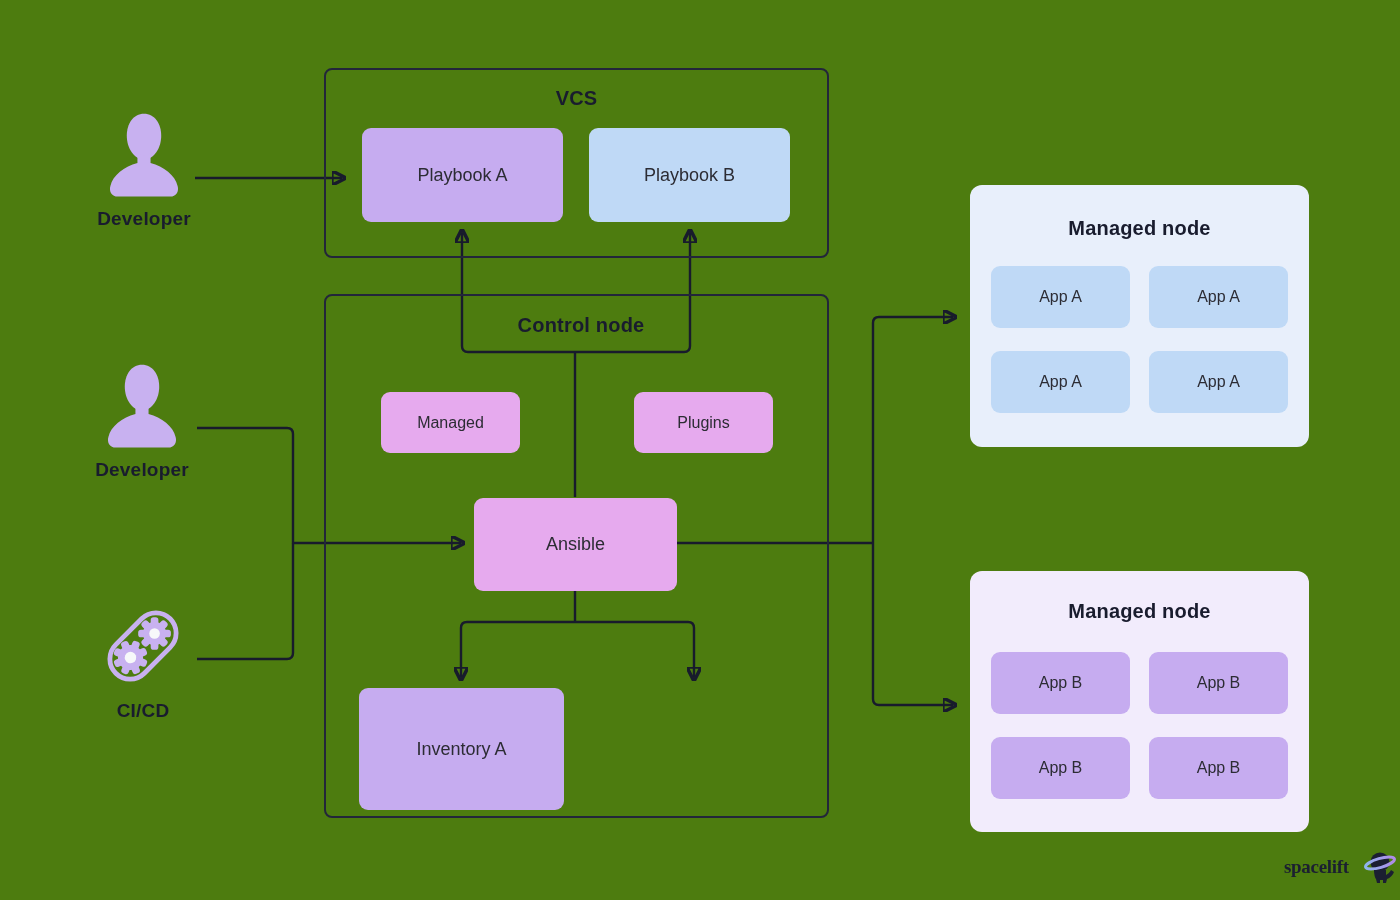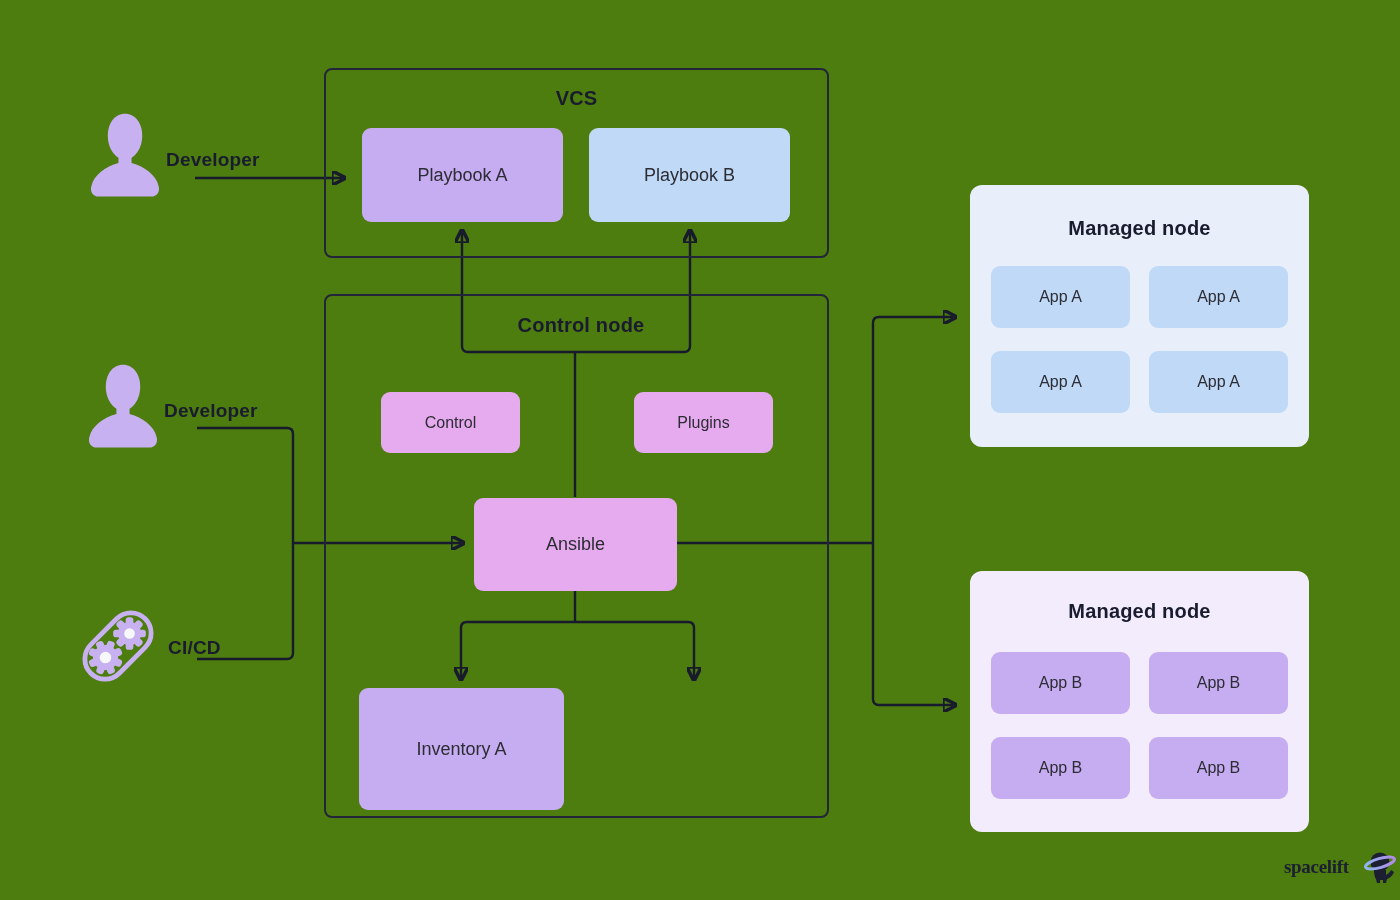--- a/index.html
+++ b/index.html
@@ -49,21 +49,21 @@
   .fill-pink{background:#e6aaee;}
   .panel{
     position:absolute;
     border-radius:12px;
     box-sizing:border-box;
   }
   .panel-blue{background:#e8effb;}
   .panel-purple{background:#f2ecfc;}
   .actor{
     position:absolute;
-    display:flex;align-items:center;
+    display:flex;flex-direction:column;align-items:center;
   }
   .actor-label{
     font-weight:bold;
     font-size:19px;
     color:#191c2e;
     letter-spacing:.2px;
   }
   .logo{
     position:absolute;
     display:flex;align-items:center;gap:14px;font-family:Liberation Serif, serif;
@@ -105,21 +105,21 @@
     <path d="M 873 543 V 699 Q 873 705 879 705 H 953" marker-end="url(#arrow)"></path>
   </svg>
 
   <div class="outline-box" style="left:324px;top:68px;width:505px;height:190px;"></div>
   <div class="group-title" style="left:324px;width:505px;top:87px;">VCS</div>
   <div class="node fill-purple" style="left:362px;top:128px;width:201px;height:94px;">Playbook A</div>
   <div class="node fill-blue" style="left:589px;top:128px;width:201px;height:94px;">Playbook B</div>
 
   <div class="outline-box" style="left:324px;top:294px;width:505px;height:524px;"></div>
   <div class="group-title" style="left:324px;width:514px;top:314px;">Control node</div>
-  <div class="node small fill-pink" style="left:381px;top:392px;width:139px;height:61px;">Control</div>
+  <div class="node small fill-pink" style="left:381px;top:392px;width:139px;height:61px;">Managed</div>
   <div class="node small fill-pink" style="left:634px;top:392px;width:139px;height:61px;">Plugins</div>
   <div class="node fill-pink" style="left:474px;top:498px;width:203px;height:93px;">Ansible</div>
   <div class="node fill-purple" style="left:359px;top:688px;width:205px;height:122px;">Inventory A</div>
 
   <div class="panel panel-blue" style="left:970px;top:185px;width:339px;height:262px;"></div>
   <div class="group-title" style="left:970px;width:339px;top:217px;">Managed node</div>
   <div class="node small fill-blue" style="left:991px;top:266px;width:139px;height:62px;">App A</div>
   <div class="node small fill-blue" style="left:1149px;top:266px;width:139px;height:62px;">App A</div>
   <div class="node small fill-blue" style="left:991px;top:351px;width:139px;height:62px;">App A</div>
   <div class="node small fill-blue" style="left:1149px;top:351px;width:139px;height:62px;">App A</div>
@@ -144,21 +144,21 @@
   <div class="actor" style="left:82px;top:363px;width:120px;">
     <span>
       <svg width="82" height="92" viewBox="0 0 100 112">
         <path fill="#c8b1f0" d="M50 2 C63 2 71 14 71 29 C71 44 62 58 50 58 C38 58 29 44 29 29 C29 14 37 2 50 2 Z"></path>
         <path fill="#c8b1f0" d="M42 50 L42 62 C26 66 12 77 9 90 C7 97 11 103 18 103 L82 103 C89 103 93 97 91 90 C88 77 74 66 58 62 L58 50 C55 54 45 54 42 50 Z"></path>
       </svg>
     </span>
     <span class="actor-label">Developer</span>
   </div>
 
-  <div class="actor" style="left:68px;top:596px;width:112px;">
+  <div class="actor" style="left:87px;top:596px;width:112px;">
     <span>
       <svg width="100" height="100" viewBox="0 0 104 104">
         <rect x="12" y="31" width="80" height="42" rx="21" fill="none" stroke="#c8b1f0" stroke-width="5" transform="rotate(-45 52 52)"></rect>
         <g fill="#c8b1f0" transform="translate(64,39)">
           <rect x="-4" y="-17" width="8" height="34" rx="3"></rect>
           <rect x="-4" y="-17" width="8" height="34" rx="3" transform="rotate(45)"></rect>
           <rect x="-4" y="-17" width="8" height="34" rx="3" transform="rotate(90)"></rect>
           <rect x="-4" y="-17" width="8" height="34" rx="3" transform="rotate(135)"></rect>
           <circle r="12"></circle>
           <circle r="5.5" fill="#f7f8fa"></circle>

